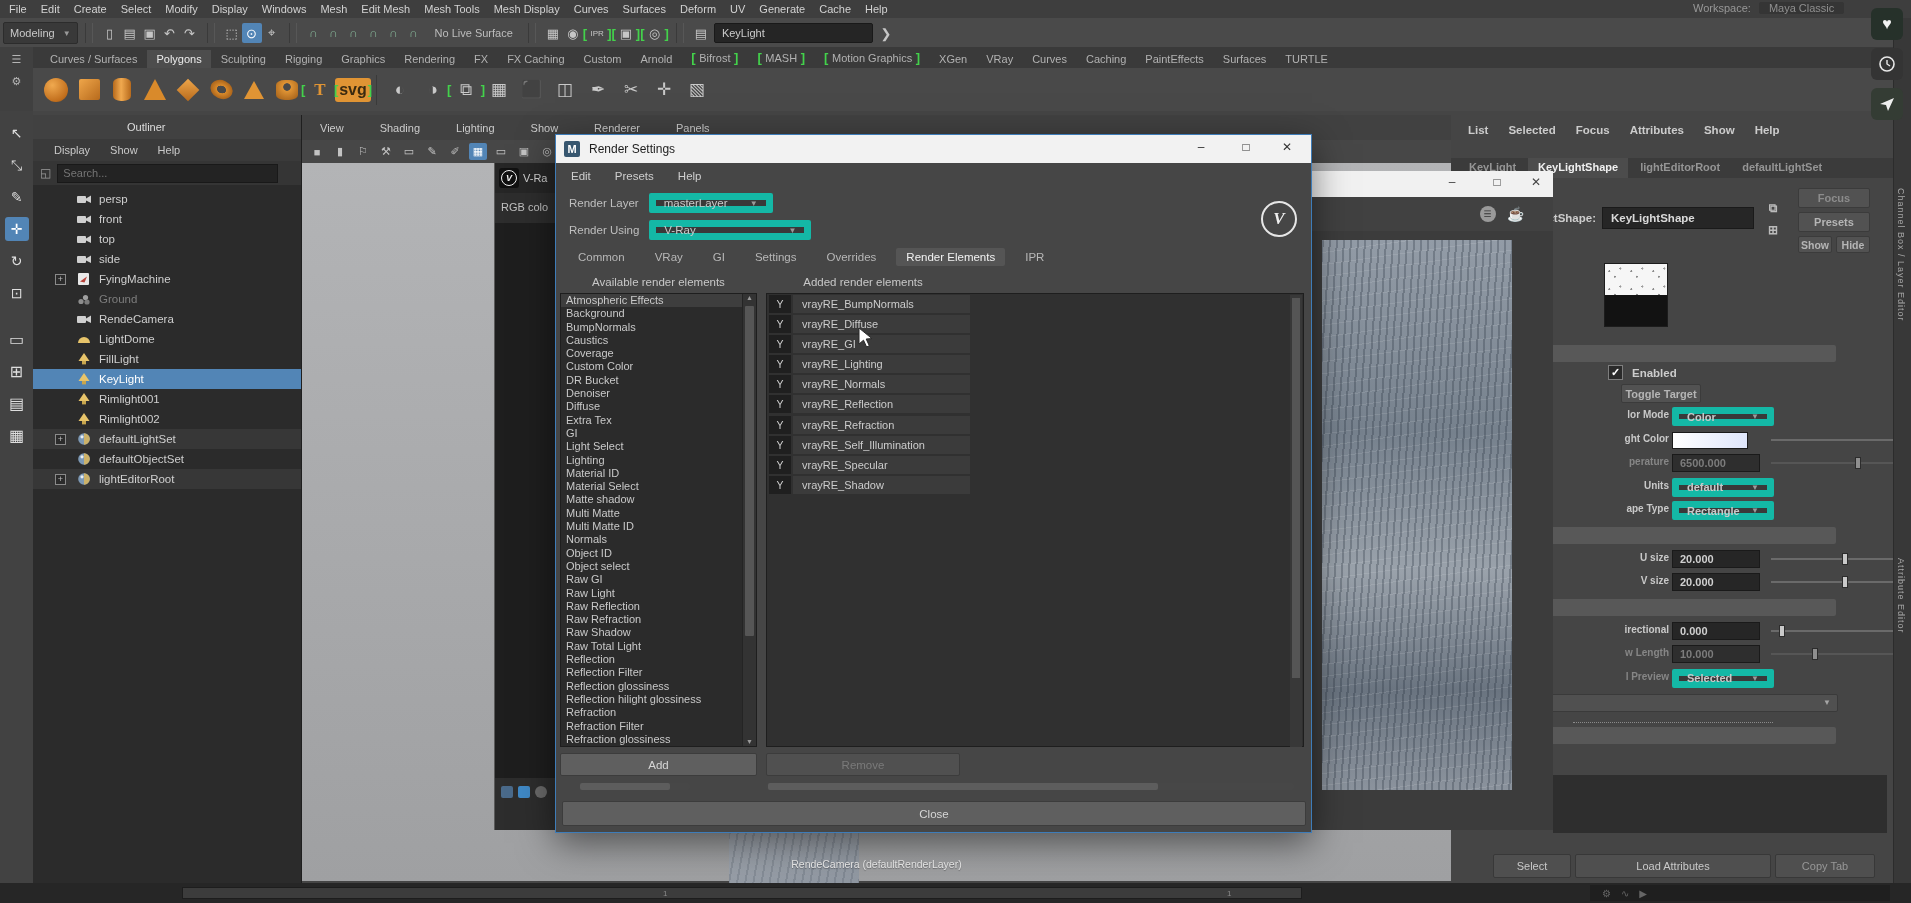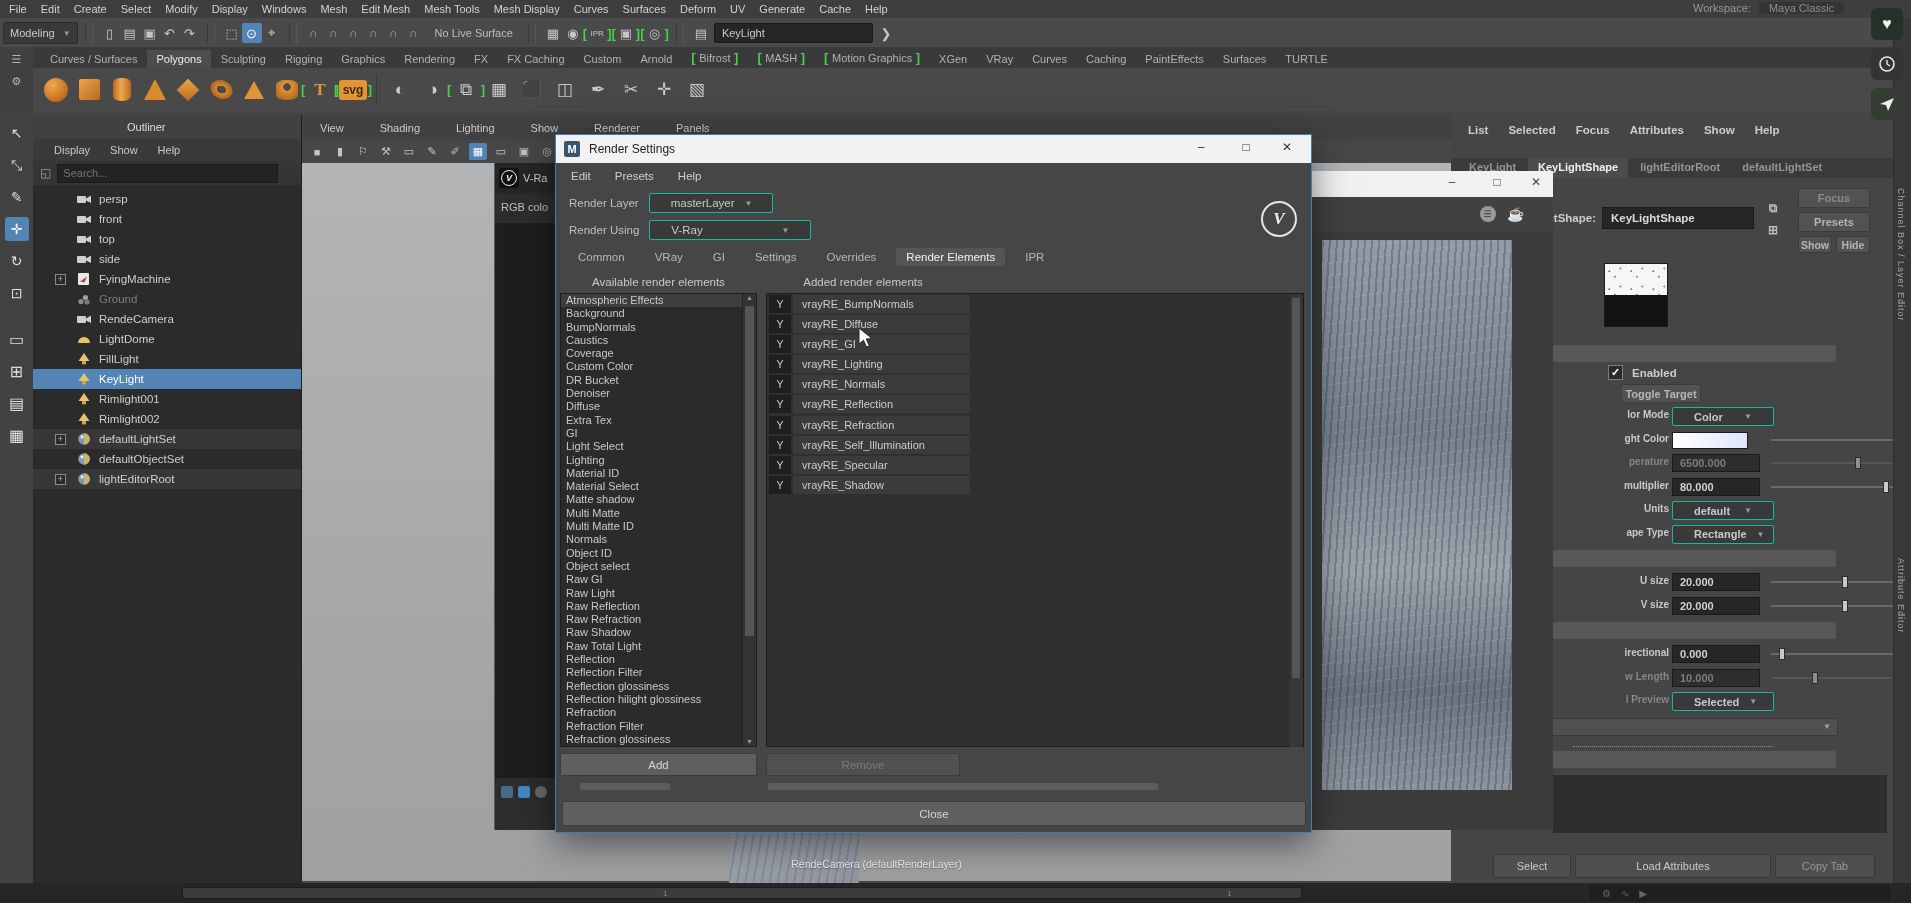--- a/index.html
+++ b/index.html
@@ -32,21 +32,21 @@
   .shi{width:26px;height:26px;display:flex;align-items:center;justify-content:center;position:relative;}
   .sh-sphere{width:24px;height:24px;border-radius:50%;background:radial-gradient(circle at 35% 30%,#f0a94f,#c26f1d 70%,#8f4e12);}
   .sh-cube{width:21px;height:21px;background:linear-gradient(135deg,#efa64a,#b76a1c);border-radius:2px;}
   .sh-cyl{width:18px;height:23px;background:linear-gradient(90deg,#b76a1c,#f0a94f 45%,#b76a1c);border-radius:8px/5px;}
   .sh-cone{width:0;height:0;border-left:11px solid transparent;border-right:11px solid transparent;border-bottom:21px solid #d98a2b;}
   .sh-diamond{width:16px;height:16px;background:linear-gradient(135deg,#efa64a,#b76a1c);transform:rotate(45deg);}
   .sh-torus{width:23px;height:23px;border-radius:50%;background:radial-gradient(circle,#494949 0 27%,#d98a2b 30%,#8f4e12 95%);transform:rotate(25deg) scaleY(.8);}
   .sh-pyr{width:0;height:0;border-left:10px solid transparent;border-right:10px solid transparent;border-bottom:18px solid #e09434;}
   .sh-pipe{width:22px;height:20px;border-radius:9px/5px;background:radial-gradient(circle at 50% 35%,#494949 0 20%,#e09434 24%,#9c5a16);}
   .sh-T{color:#e09434;font-weight:bold;font-size:17px;font-family:"Liberation Serif",serif;}
-  .sh-svg{background:#e09434;color:#3a2a10;font-weight:bold;font-size:12px;border-radius:3px;padding:3px 4px;}
+  .sh-svg{background:#e09434;color:#3a2a10;font-weight:bold;font-size:16px;border-radius:3px;padding:3px 4px;}
   .sh-gray{color:#c9c9c9;font-size:17px;}
   .shsep{width:1px;height:30px;background:#3a3a3a;margin:0 3px;}
   
   #toolbox{left:0;top:111px;width:33px;height:772px;background:#424242;display:flex;flex-direction:column;align-items:center;padding-top:10px;gap:8px;box-sizing:border-box;}
   .tool{width:24px;height:24px;display:flex;align-items:center;justify-content:center;color:#dedede;font-size:14px;border-radius:3px;}
   .tool.sel{background:#5285b6;color:#fff;}
   .tool.lower{margin-top:14px;}
   
   #outliner{left:33px;top:115px;width:269px;height:768px;background:#2b2b2b;border-right:1px solid #1f1f1f;box-sizing:border-box;}
   #outl-head{height:24px;background:#414141;color:#dedede;display:flex;align-items:center;padding-left:94px;}
@@ -96,21 +96,21 @@
       linear-gradient(180deg,#939ca7 0%,#76818d 35%,#9aa2ab 60%,#6a7480 82%,#8b939d 100%);}
   
   #dialog{left:555px;top:134px;width:757px;height:699px;background:#464646;border:1px solid #3e7cb8;box-shadow:0 10px 34px rgba(0,0,0,.5);box-sizing:border-box;}
   #dlg-title{height:28px;background:#f2f2f2;display:flex;align-items:center;position:relative;}
   #dlg-title .mico{width:16px;height:16px;margin-left:8px;background:#37566f;color:#fff;font-weight:bold;font-size:11px;display:flex;align-items:center;justify-content:center;border-radius:2px;}
   #dlg-title .ttl{margin-left:9px;color:#1d1d1d;font-size:12px;}
   #dlg-title .wb{position:absolute;top:5px;width:20px;text-align:center;color:#333;font-size:12px;}
   #dlg-menus{display:flex;gap:2px;padding:7px 0 0 4px;}
   #dlg-menus span{padding:0 11px;color:#cfcfcf;font-size:11.5px;}
   .dlgrow{position:absolute;left:13px;display:flex;align-items:center;gap:10px;color:#bfbfbf;font-size:11.5px;}
-  .dlgdd{height:20px;background:#393939;border:1px solid #14b8a6;border-radius:2px;display:flex;align-items:center;justify-content:space-between;color:#c9c9c9;padding:0 21px;box-sizing:border-box;}
+  .dlgdd{height:20px;background:#393939;border:7px solid #14b8a6;border-radius:2px;display:flex;align-items:center;justify-content:space-between;color:#c9c9c9;padding:0 8px;box-sizing:border-box;}
   .dlgdd .arr{color:#9a9a9a;font-size:8px;margin-left:10px;}
   #vray-logo{position:absolute;right:14px;top:66px;width:32px;height:32px;border:2px solid #e6e6e6;border-radius:50%;display:flex;align-items:center;justify-content:center;color:#efefef;font-style:italic;font-weight:bold;font-size:17px;font-family:"Liberation Serif",serif;}
   #dlg-tabs{position:absolute;left:12px;top:113px;display:flex;gap:10px;align-items:center;}
   #dlg-tabs .dt{color:#b7b7b7;font-size:11.5px;padding:3px 10px;}
   #dlg-tabs .dt.active{background:#555555;color:#f2f2f2;border-radius:2px;}
   .listhdr{position:absolute;top:141px;color:#c8c8c8;font-size:11.5px;text-align:center;}
   #avail-list{position:absolute;left:4px;top:158px;width:197px;height:454px;background:#2b2b2b;border:1px solid #1e1e1e;box-sizing:border-box;overflow:hidden;}
   #avail-items .ai{height:13.3px;line-height:13.3px;padding-left:5px;color:#c9c9c9;font-size:11px;white-space:nowrap;}
   #avail-items .ai.hl{background:#3e3e3e;}
   #avail-scroll{position:absolute;right:0;top:0;width:13px;height:100%;background:#333;border-left:1px solid #242424;}
@@ -615,27 +615,20 @@
           </div>
         </div>
         <div class="aerow dim">
           <span class="lbl">perature</span>
           <div class="fld">6500.000</div>
           <div class="track">
             <div class="handle" style="left: 84px;"></div>
           </div>
         </div>
         <div class="aerow">
-          <span class="lbl">multiplier</span>
-          <div class="fld">80.000</div>
-          <div class="track">
-            <div class="handle" style="left: 112px;"></div>
-          </div>
-        </div>
-        <div class="aerow">
           <span class="lbl">Units</span>
           <div class="dlgdd ddl">
             <span>default</span>
             <span class="arr">▼</span>
           </div>
         </div>
         <div class="aerow">
           <span class="lbl">ape Type</span>
           <div class="dlgdd ddl">
             <span>Rectangle</span>

